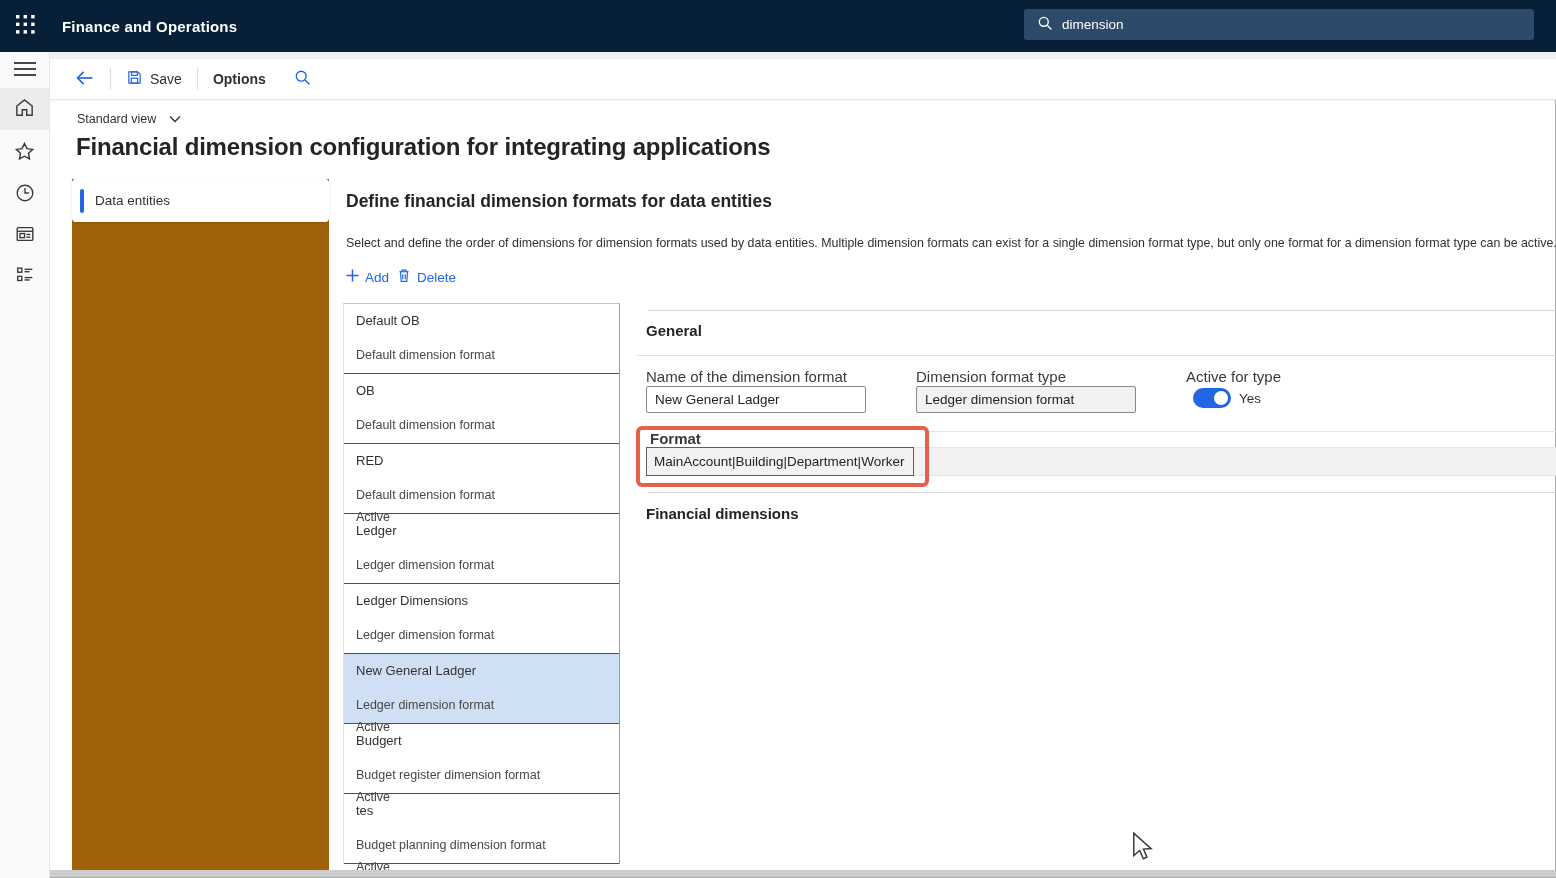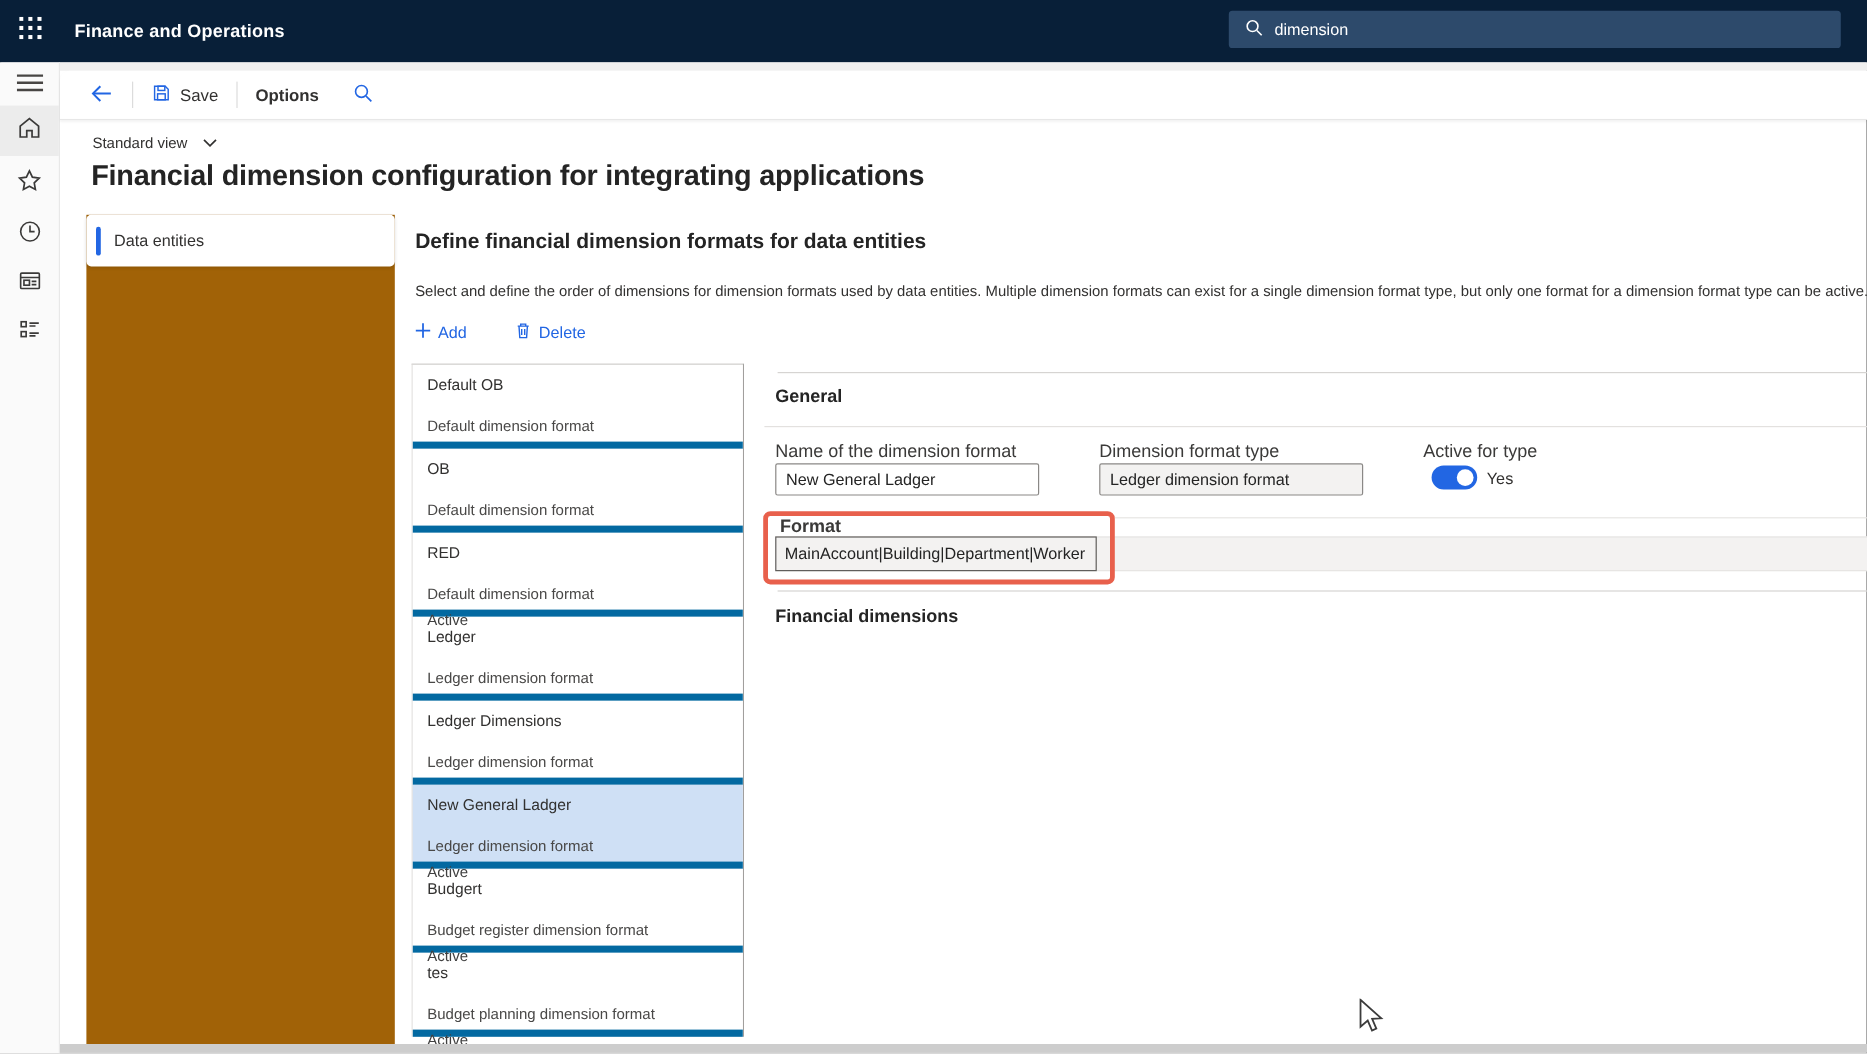--- a/index.html
+++ b/index.html
@@ -30,26 +30,26 @@
   .page-title{position:absolute;left:76px;top:133px;font-size:24px;font-weight:bold;color:#242424;letter-spacing:-.2px;}
   
   .tab-panel{position:absolute;left:72px;top:179px;width:257px;height:691px;background:#a16207;}
   .tab-card{position:absolute;left:0;top:0;width:257px;height:43px;background:#ffffff;border-radius:4px;
     box-shadow:0 1px 3px rgba(0,0,0,.13);display:flex;align-items:center;cursor:pointer;}
   .tab-indicator{width:4px;height:24px;border-radius:2px;background:#2266e3;margin-left:8px;}
   .tab-label{margin-left:11px;font-size:13.5px;color:#323130;}
   
   .content-heading{position:absolute;left:346px;top:191px;font-size:17.5px;font-weight:bold;color:#242424;}
   .content-desc{position:absolute;left:346px;top:236px;font-size:12.4px;color:#323130;white-space:nowrap;}
-  .actions{position:absolute;left:346px;top:268px;display:flex;gap:40px;}
+  .actions{position:absolute;left:346px;top:268px;display:flex;gap:8px;}
   .action-btn{display:flex;align-items:center;gap:6px;color:#2266e3;font-size:13.5px;cursor:pointer;}
   
   .format-list{position:absolute;left:343px;top:303px;width:275px;background:#fff;
     border-top:1px solid #c8c6c4;border-left:1px solid #e1dfdd;border-right:1px solid #a19f9d;box-sizing:content-box;}
-  .format-item{height:70px;border-bottom:6px solid #0369a1;padding:9px 0 4px 12px;box-sizing:border-box;background:#ffffff;cursor:pointer;}
+  .format-item{height:70px;border-bottom:1px solid #0369a1;padding:9px 0 4px 12px;box-sizing:border-box;background:#ffffff;cursor:pointer;}
   .format-item.selected{background:#cfe0f5;}
   .fi-name{font-size:13px;color:#323130;margin-bottom:8px;}
   .fi-type{font-size:12.5px;color:#494847;margin-bottom:8px;margin-top:20px;}
   .fi-status{font-size:12.5px;color:#404040;}
   
   .hline{position:absolute;height:1px;background:#d6d4d2;}
   .section-title{position:absolute;font-size:15px;font-weight:bold;color:#242424;}
   .field-label{position:absolute;font-size:15px;color:#3b3a39;}
   .text-input{position:absolute;height:27px;border:1px solid #8a8886;border-radius:2px;background:#fff;
     font-size:13.5px;color:#242424;display:flex;align-items:center;padding-left:8px;box-sizing:border-box;cursor:text;}

